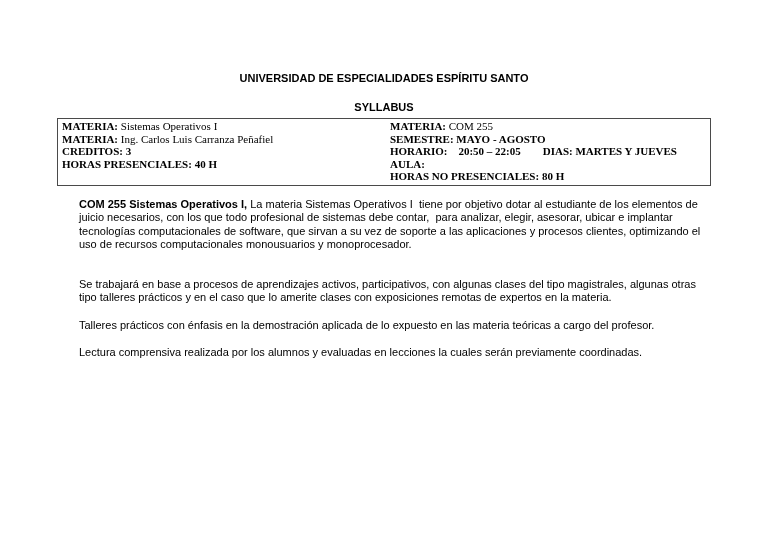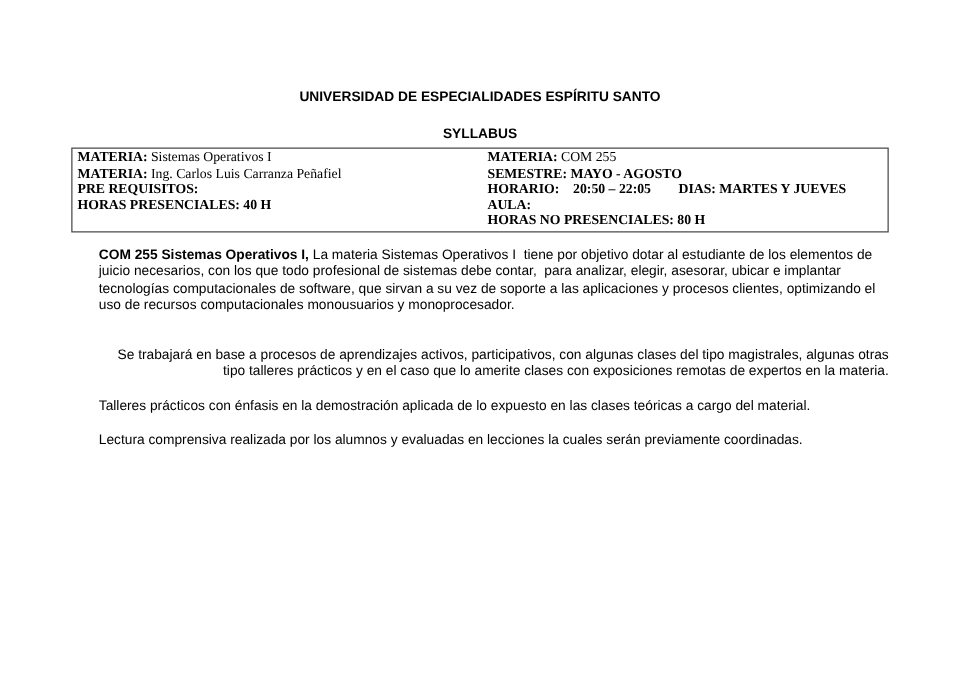--- a/index.html
+++ b/index.html
@@ -53,48 +53,48 @@
     margin-left: 26px;
     font-weight: bold;
     white-space: pre-wrap;
   }
   .section-heading .num { margin-right: 10px; }
 
   p.para {
     margin: 12px 0 0 22px;
     white-space: pre-wrap;
   }
-  p.para.first-metodologia { margin-top: 26px; text-align: right; }
+  p.para.first-metodologia { margin-top: 26px; }
   p.para.spaced { margin-top: 14px; }
 </style>
 </head>
 <body>
 
 <div class="page">
 
   <div class="title">UNIVERSIDAD DE ESPECIALIDADES ESPÍRITU SANTO</div>
   <div class="title syllabus">SYLLABUS</div>
 
   <div class="info-table">
     <div class="info-col left">
       <div class="info-row"><span class="b pre">MATERIA:</span><span class="pre"> Sistemas Operativos I</span></div>
       <div class="info-row"><span class="b pre">MATERIA:</span><span class="pre"> Ing. Carlos Luis Carranza Peñafiel</span></div>
-      <div class="info-row"><span class="b pre">PRE REQUISITOS:</span><span class="pre"></span></div>
+      <div class="info-row"><span class="b pre">CREDITOS: 3</span><span class="pre"></span></div>
       <div class="info-row"><span class="b pre">HORAS PRESENCIALES: 40 H</span><span class="pre"></span></div>
     </div>
     <div class="info-col right">
       <div class="info-row"><span class="b pre">MATERIA:</span><span class="pre"> COM 255</span></div>
       <div class="info-row"><span class="b pre">SEMESTRE: MAYO - AGOSTO</span><span class="pre"></span></div>
       <div class="info-row"><span class="b pre">HORARIO:    20:50 – 22:05        DIAS: MARTES Y JUEVES</span><span class="pre"></span></div>
       <div class="info-row"><span class="b pre">AULA:</span><span class="pre"></span></div>
       <div class="info-row"><span class="b pre">HORAS NO PRESENCIALES: 80 H</span><span class="pre"></span></div>
     </div>
   </div>
 
 
   <p class="para"><span class="b pre">COM 255 Sistemas Operativos I,</span><span class="pre"> La materia Sistemas Operativos I  tiene por objetivo dotar al estudiante de los elementos de juicio necesarios, con los que todo profesional de sistemas debe contar,  para analizar, elegir, asesorar, ubicar e implantar tecnologías computacionales de software, que sirvan a su vez de soporte a las aplicaciones y procesos clientes, optimizando el uso de recursos computacionales monousuarios y monoprocesador.</span></p>
 
 
   <p class="para first-metodologia">Se trabajará en base a procesos de aprendizajes activos, participativos, con algunas clases del tipo magistrales, algunas otras tipo talleres prácticos y en el caso que lo amerite clases con exposiciones remotas de expertos en la materia.</p>
-  <p class="para spaced">Talleres prácticos con énfasis en la demostración aplicada de lo expuesto en las clases teóricas a cargo del material.</p>
+  <p class="para spaced">Talleres prácticos con énfasis en la demostración aplicada de lo expuesto en las materia teóricas a cargo del profesor.</p>
   <p class="para spaced">Lectura comprensiva realizada por los alumnos y evaluadas en lecciones la cuales serán previamente coordinadas.</p>
 
 </div>
 
 </body></html>

